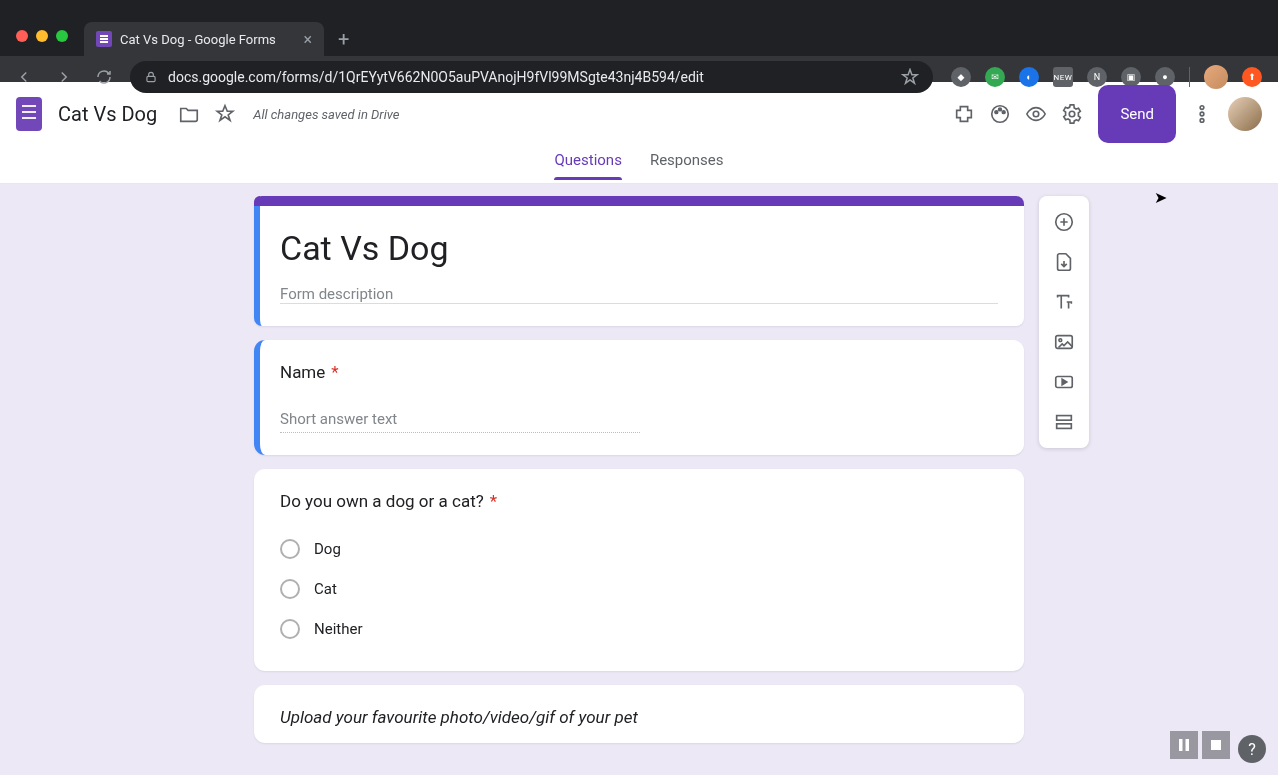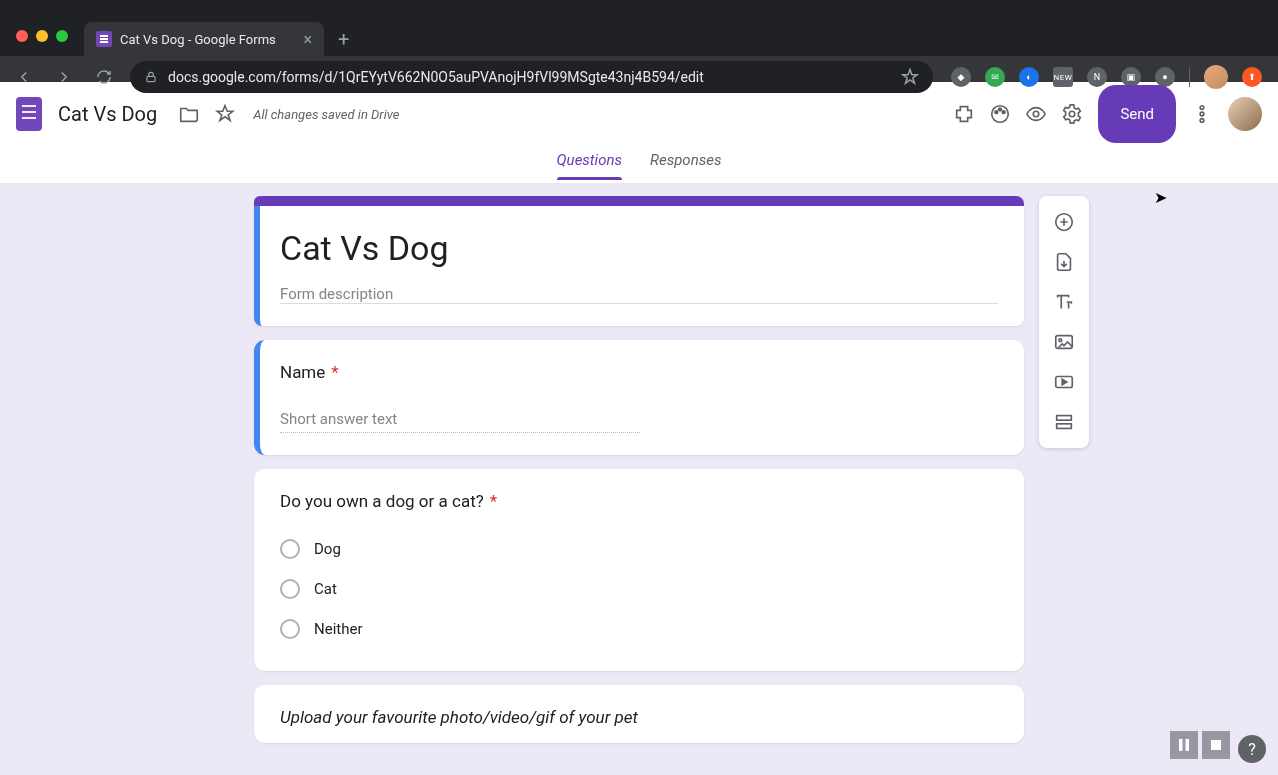--- a/index.html
+++ b/index.html
@@ -41,26 +41,26 @@
   .forms-logo { width: 26px; height: 34px; background: #7248b9; border-radius: 4px; margin-right: 16px; position: relative; }
   .forms-logo::after { content:''; position:absolute; left:6px; top:8px; width:14px; height:18px; background:
     linear-gradient(#fff,#fff) 0 0/100% 2px no-repeat,
     linear-gradient(#fff,#fff) 0 6px/100% 2px no-repeat,
     linear-gradient(#fff,#fff) 0 12px/100% 2px no-repeat; opacity:.9; }
   .form-name { font-size: 20px; color: #202124; margin-right: 14px; }
   .hdr-ico { width: 36px; height: 36px; display: flex; align-items: center; justify-content: center; color: #5f6368; cursor: pointer; border-radius: 50%; }
   .hdr-ico svg { width: 22px; height: 22px; fill: none; stroke: currentColor; stroke-width: 1.8; }
   .save-status { font-size: 13px; color: #5f6368; font-style: italic; margin-left: 10px; }
   .hdr-spacer { flex: 1; }
-  .send-btn { background: #673ab7; color: #fff; border: none; border-radius: 18px; padding: 20px 22px; font-size: 15px; cursor: pointer; margin: 0 8px; }
+  .send-btn { background: #673ab7; color: #fff; border: none; border-radius: 10px; padding: 20px 22px; font-size: 15px; cursor: pointer; margin: 0 8px; }
   .hdr-avatar { width:34px; height:34px; border-radius:50%; background: linear-gradient(135deg,#e8d0b8,#8a6d4a); margin-left:8px; }
 
   
   .forms-tabs { background: #fff; height: 38px; display: flex; align-items: center; justify-content: center; gap: 28px; border-bottom: 1px solid #e8e8e8; }
-  .ftab { font-size: 15px; color: #5f6368; padding-bottom: 10px; cursor: pointer; position: relative; font-style: italic; }
+  .ftab { font-size: 15px; color: #5f6368; padding-bottom: 10px; cursor: pointer; position: relative; }
   .ftab.active { color: #673ab7; }
   .ftab.active::after { content:''; position:absolute; left:0; right:0; bottom:-1px; height:3px; background:#673ab7; border-radius:3px 3px 0 0; }
 
   
   .canvas { position: relative; padding: 12px 0 0; display: flex; justify-content: center; }
   .form-col { width: 770px; }
   .card { background: #fff; border-radius: 11px; margin-bottom: 14px; box-shadow: 0 1px 2px rgba(0,0,0,.08); position: relative; padding: 22px 26px; }
   .card.selected { border-left: 6px solid #4285f4; padding-left: 20px; }
   .title-card { border-top: 10px solid #673ab7; border-radius: 8px; }
   .title-card.selected::before { content:''; position:absolute; left:-6px; top:-10px; width:6px; height:10px; background:#673ab7; border-top-left-radius:8px; }

